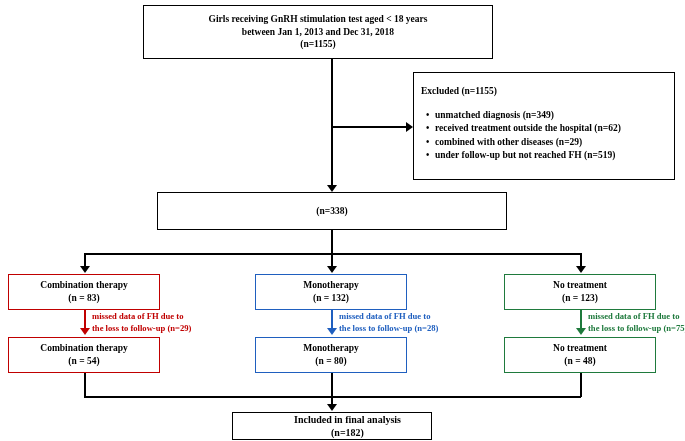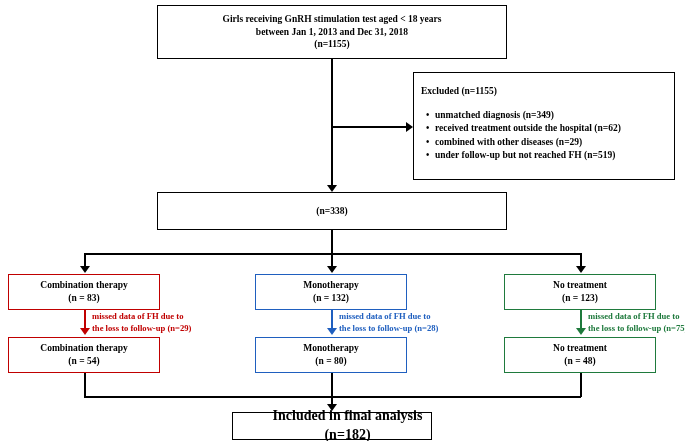--- a/index.html
+++ b/index.html
@@ -100,21 +100,21 @@
   }
   .note.red { color: #c00000; }
   .note.blue { color: #1f5fbf; }
   .note.green { color: #1f7a3d; }
 </style>
 </head>
 <body>
 
 <div id="canvas">
 
-  <div class="box" style="left:157px; top:5px; width:350px; height:54px;">
+  <div class="box" style="left:143px; top:5px; width:350px; height:54px;">
     <span class="line">Girls receiving GnRH stimulation test aged &lt; 18 years</span>
     <span class="line">between Jan 1, 2013 and Dec 31, 2018</span>
     <span class="line">(n=1155)</span>
   </div>
 
   <div class="conn v" style="left:331px; top:59px; height:128px;"></div>
   <div class="arrow down" style="left:327px; top:185px;"></div>
 
   <div class="conn h" style="left:331px; top:126px; width:78px;"></div>
   <div class="arrow right" style="left:406px; top:122px;"></div>
@@ -193,18 +193,18 @@
     <span class="line">(n = 48)</span>
   </div>
 
   <div class="conn v" style="left:84px; top:373px; height:24px;"></div>
   <div class="conn v" style="left:331px; top:373px; height:24px;"></div>
   <div class="conn v" style="left:580px; top:373px; height:24px;"></div>
   <div class="conn h" style="left:84px; top:396px; width:497px;"></div>
   <div class="conn v" style="left:331px; top:396px; height:10px;"></div>
   <div class="arrow down" style="left:327px; top:404px;"></div>
 
-  <div class="box" style="left:232px; top:412px; width:200px; height:28px; font-size:14px;padding-left:36px;">
+  <div class="box" style="left:232px; top:412px; width:200px; height:28px; font-size:10px;padding-left:36px;">
     <span class="line">Included in final analysis</span>
     <span class="line">(n=182)</span>
   </div>
 
 </div>
 
 </body></html>

